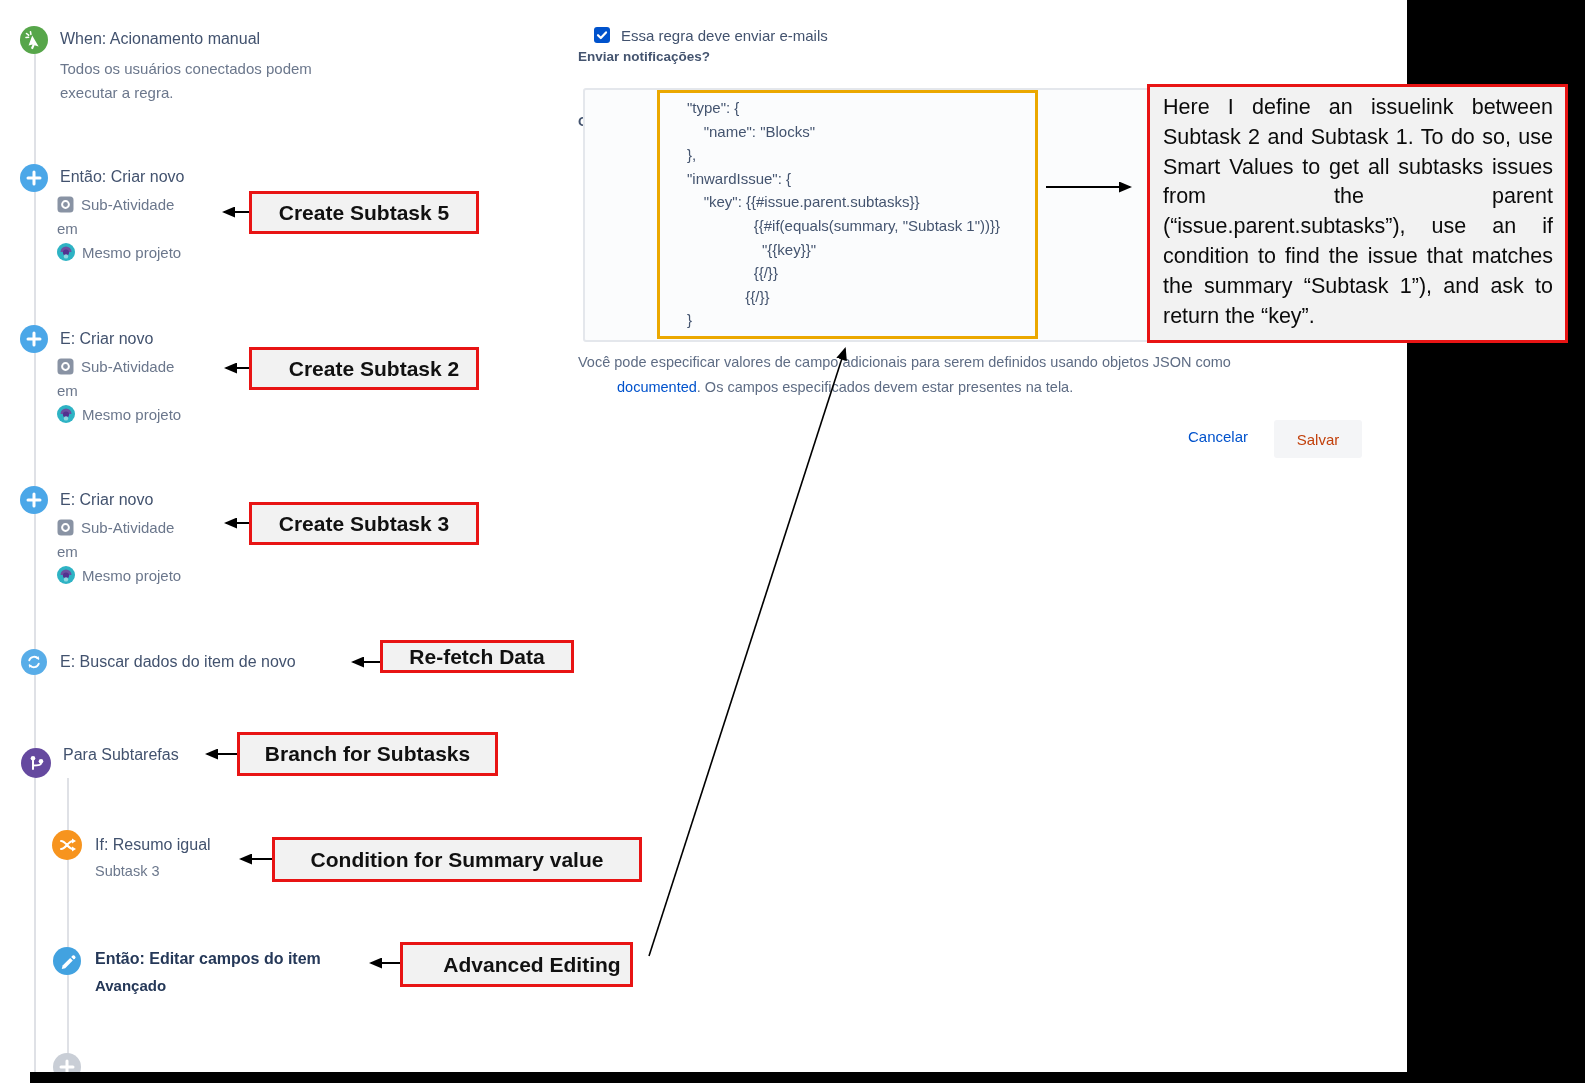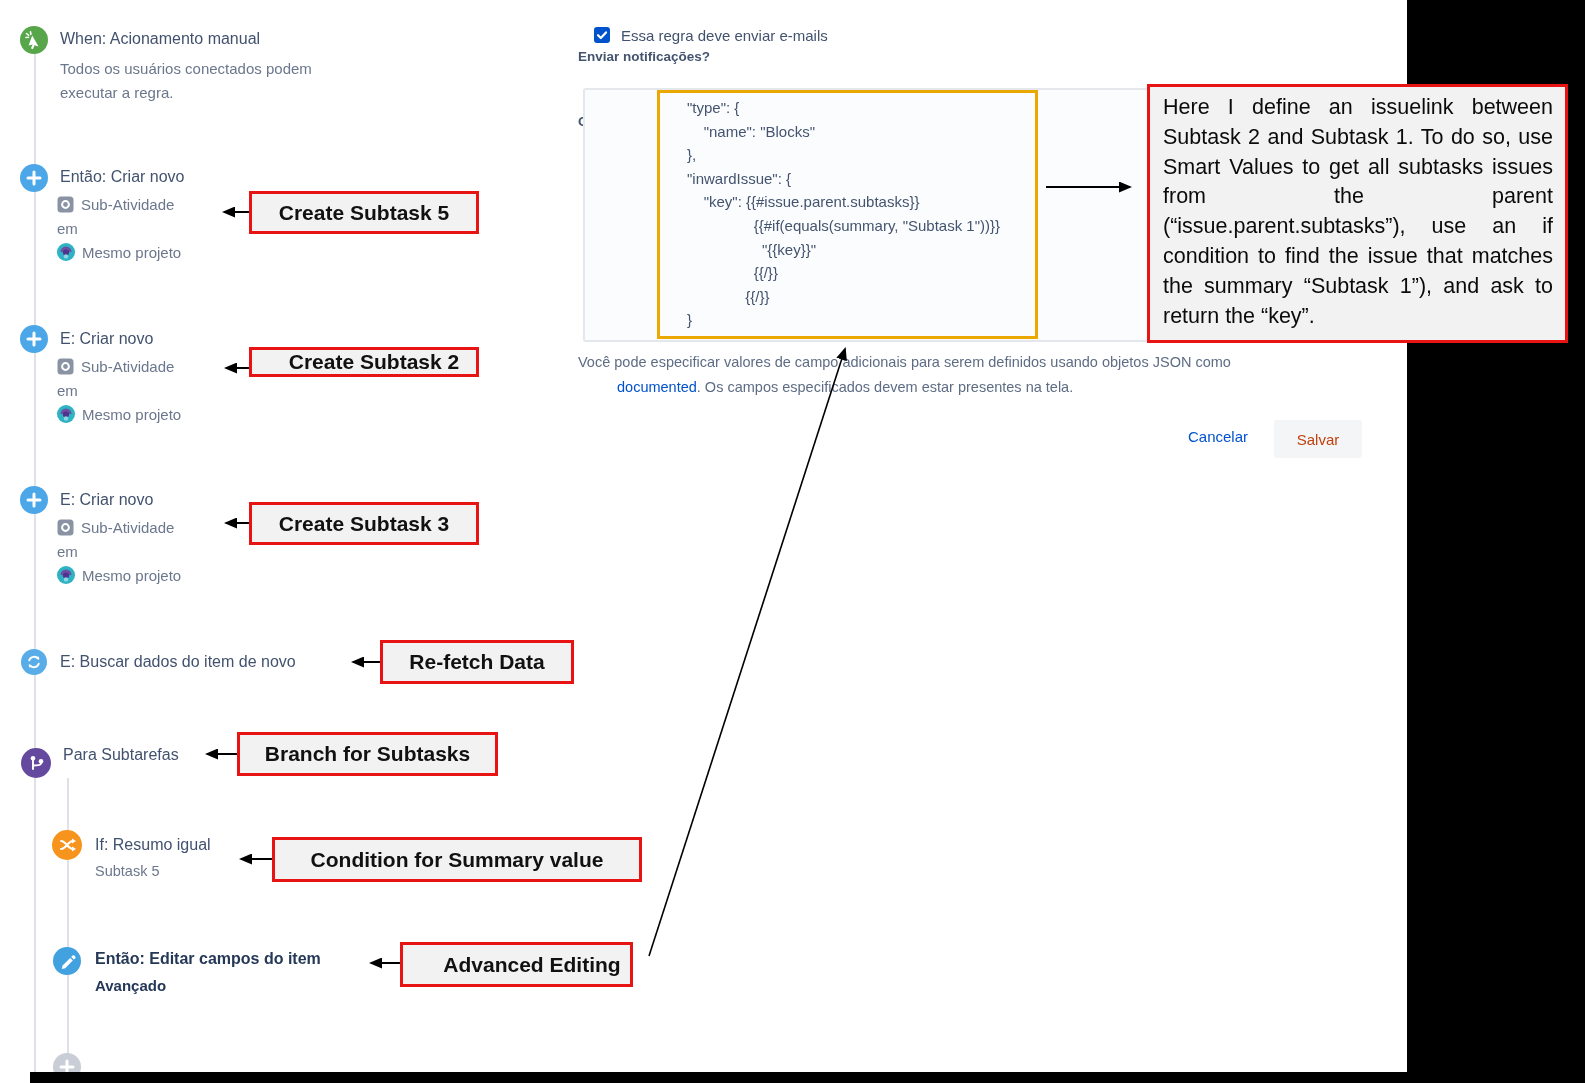--- a/index.html
+++ b/index.html
@@ -162,21 +162,21 @@
   </div>
   <div class="step-title" style="left:63px;top:746px;">Para Subtarefas</div>
 
   <div class="stepicon" style="left:52px;top:830px;width:30px;height:30px;background:#f7941e;">
     <svg width="30" height="30" viewBox="0 0 30 30">
       <path d="M9 11 C14 11 16 19 21 19 M9 19 C14 19 16 11 21 11" stroke="#fff" stroke-width="2" fill="none" stroke-linecap="round"></path>
       <path d="M20 8.6 L24 11 L20 13.4 Z M20 16.6 L24 19 L20 21.4 Z" fill="#fff"></path>
     </svg>
   </div>
   <div class="step-title" style="left:95px;top:836px;">If: Resumo igual</div>
-  <div class="subrow" style="left:95px;top:863px;font-size:14.5px;">Subtask 5</div>
+  <div class="subrow" style="left:95px;top:863px;font-size:14.5px;">Subtask 3</div>
 
   <div class="stepicon" style="left:53px;top:947px;width:28px;height:28px;background:#42a2e0;">
     <svg width="28" height="28" viewBox="0 0 28 28">
       <path d="M9.6 18.6 L17.2 11 L19.8 13.6 L12.2 21.2 L8.8 22 Z" fill="#fff"></path>
       <path d="M18.2 10 L19.6 8.6 A1.3 1.3 0 0 1 21.4 8.6 L22.2 9.4 A1.3 1.3 0 0 1 22.2 11.2 L20.8 12.6 Z" fill="#fff"></path>
     </svg>
   </div>
   <div class="step-title bold" style="left:95px;top:950px;">Então: Editar campos do item</div>
   <div class="step-title bold" style="left:95px;top:977px;font-size:15px;">Avançado</div>
 
@@ -211,23 +211,23 @@
 
   <div class="helptext"><span>Você pode especificar valores de campo adicionais para serem definidos usando objetos JSON como </span><a href="#">documented</a><span>. Os campos especificados devem estar presentes na tela.</span></div>
 
   <div class="cancel-link">Cancelar</div>
   <button class="save-btn" disabled="">Salvar</button>
 
   <div class="blackbar-right"></div>
   <div class="blackbar-bottom"></div>
 
   <div class="callout" style="left:249px;top:191px;width:230px;height:43px;">Create Subtask 5</div>
-  <div class="callout" style="left:249px;top:347px;width:230px;height:30px;padding-left:20px;">Create Subtask 2</div>
+  <div class="callout" style="left:249px;top:347px;width:230px;height:43px;padding-left:20px;">Create Subtask 2</div>
   <div class="callout" style="left:249px;top:502px;width:230px;height:43px;">Create Subtask 3</div>
-  <div class="callout" style="left:380px;top:640px;width:194px;height:44px;">Re-fetch Data</div>
+  <div class="callout" style="left:380px;top:640px;width:194px;height:33px;">Re-fetch Data</div>
   <div class="callout" style="left:237px;top:732px;width:261px;height:44px;">Branch for Subtasks</div>
   <div class="callout" style="left:272px;top:837px;width:370px;height:45px;">Condition for Summary value</div>
   <div class="callout" style="left:400px;top:942px;width:233px;height:45px;padding-left:31px;">Advanced Editing</div>
 
   <div class="annotation">Here I define an issuelink between Subtask 2 and Subtask 1. To do so, use Smart Values to get all subtasks issues from the parent (“issue.parent.subtasks”), use an if condition to find the issue that matches the summary “Subtask 1”), and ask to return the “key”.</div>
 
   <svg id="arrows" width="1585" height="1083" viewBox="0 0 1585 1083">
     <defs>
       <marker id="ah" markerWidth="13" markerHeight="11" refX="11" refY="5.5" orient="auto" markerUnits="userSpaceOnUse">
         <polygon points="0,0 13,5.5 0,11" fill="#000"></polygon>

